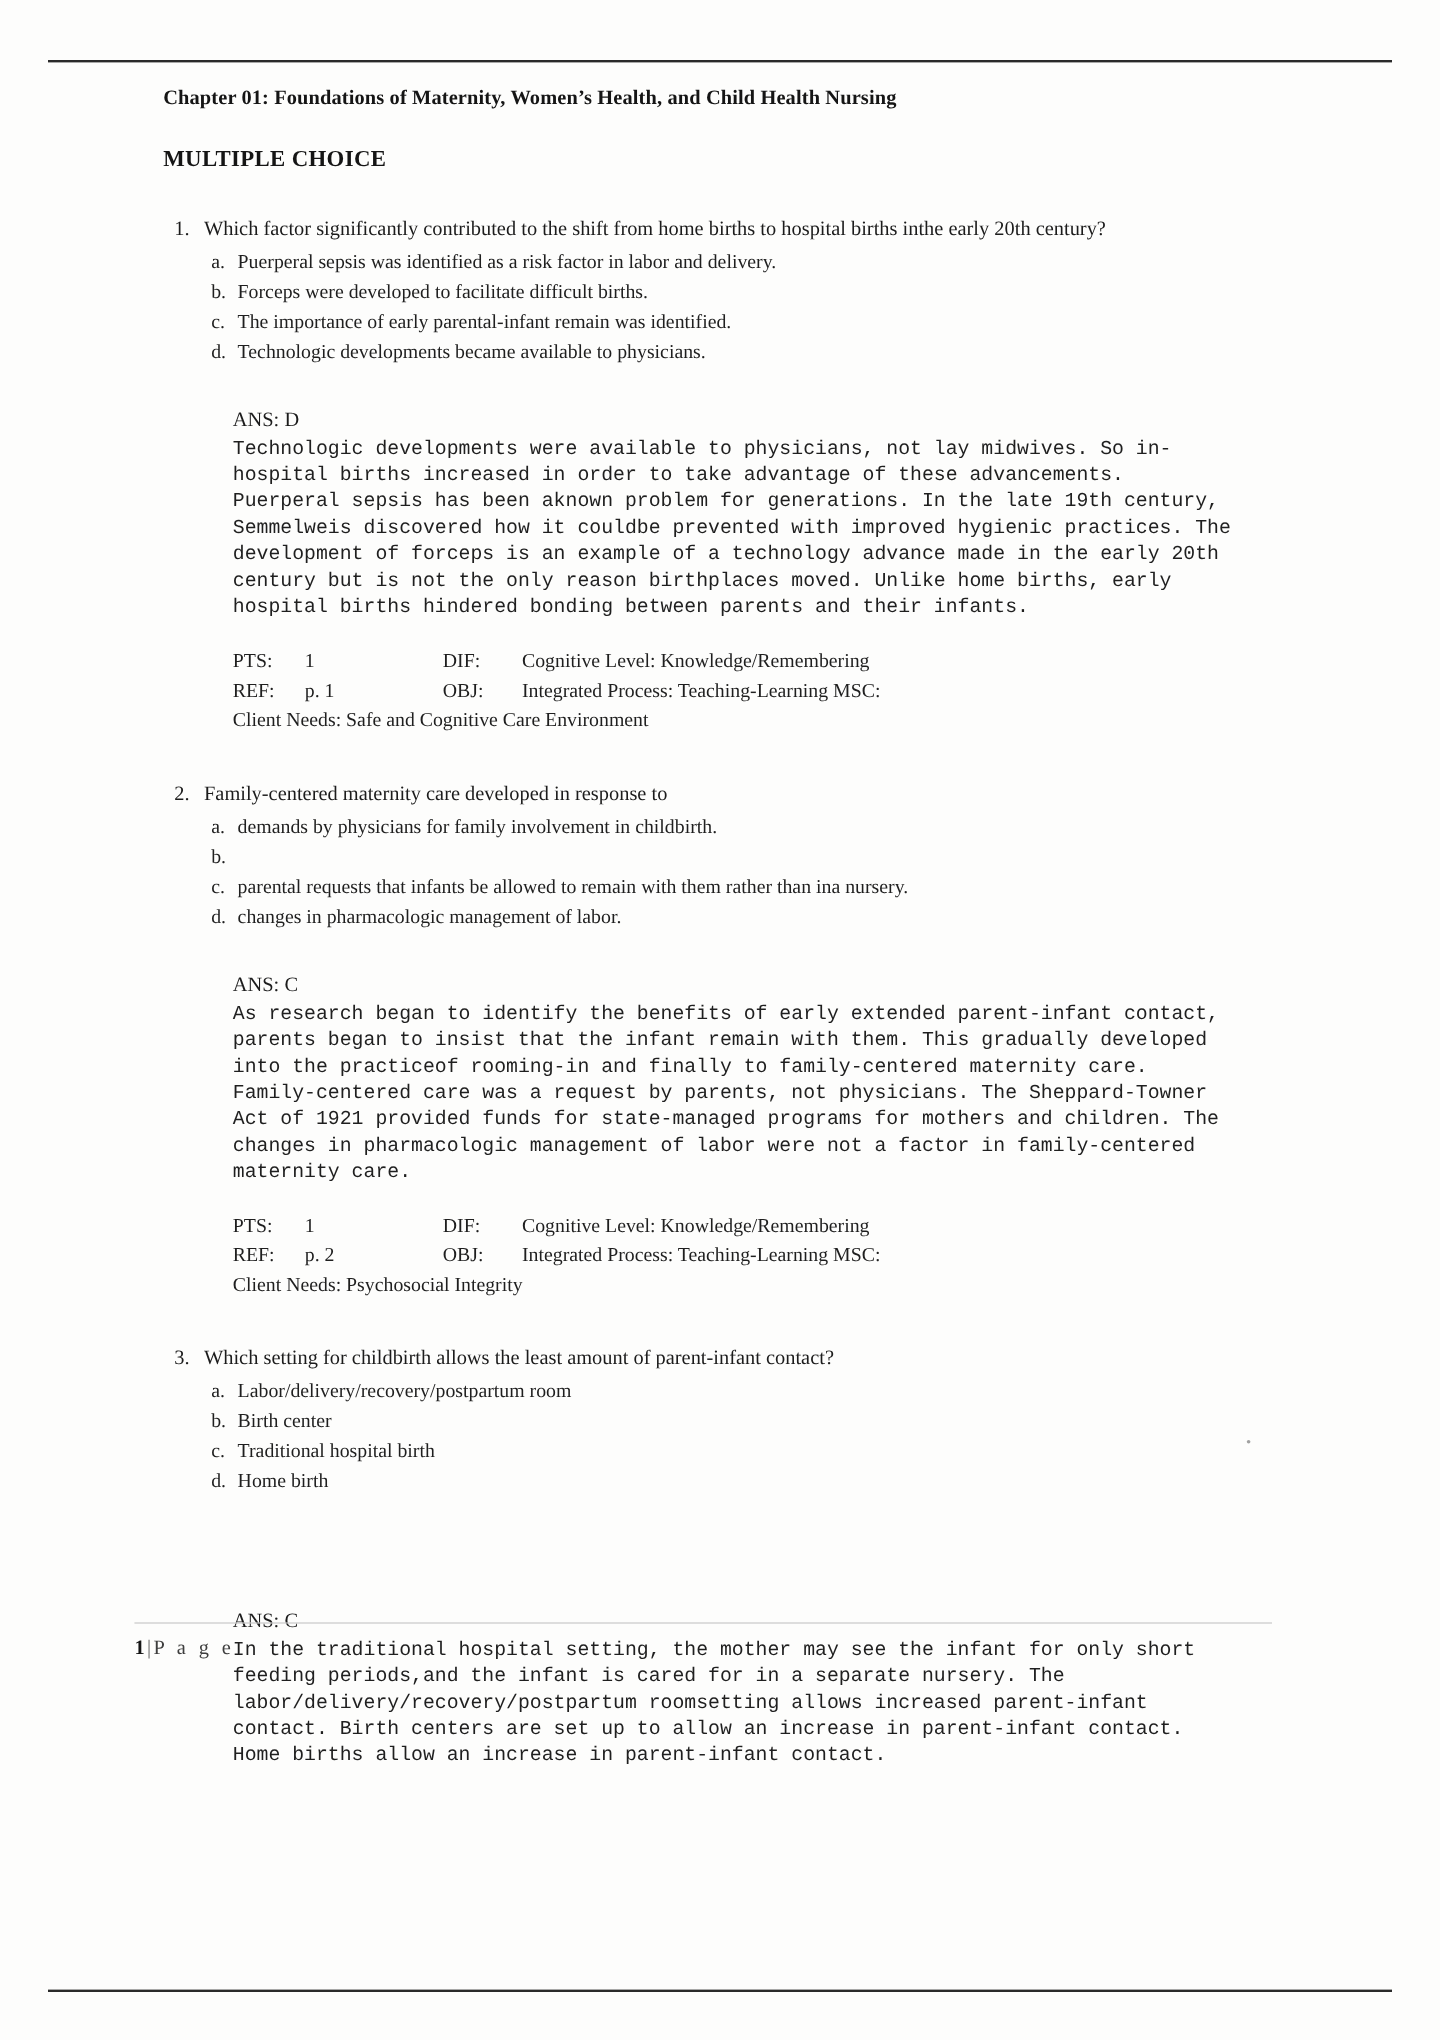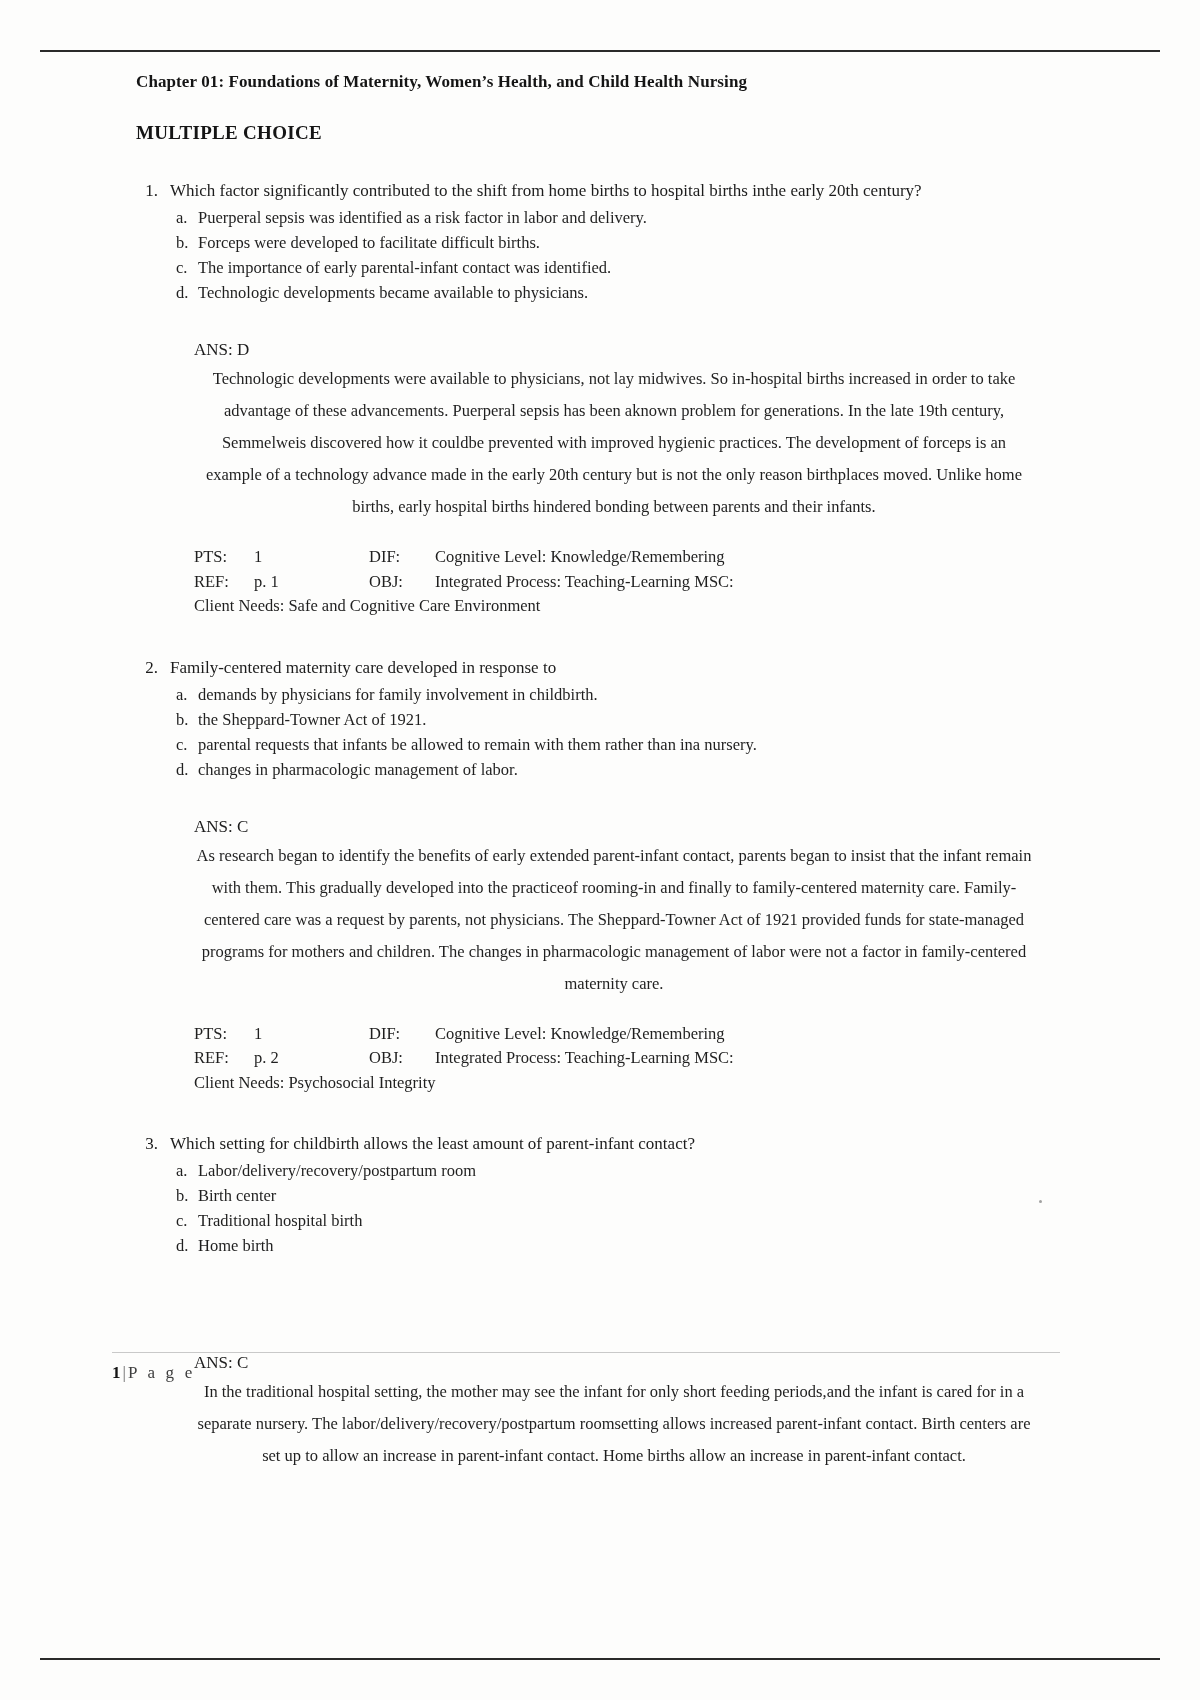--- a/index.html
+++ b/index.html
@@ -118,23 +118,24 @@
     max-width: 840px;
   }
   .ans-label {
     font-size: 17px;
     line-height: 25px;
     color: #1c1c1c;
     margin-bottom: 1px;
   }
   .rationale {
     font-size: 16.5px;
-    line-height: 32px;
+    line-height: 22px;
     color: #1f1f1f;
-    text-align: center;
+    text-align: left;
+    font-family: Liberation Mono, monospace;
   }
 
   .meta-block {
     margin-top: 22px;
     margin-left: 58px;
     font-size: 16.5px;
     line-height: 24.5px;
     color: #1f1f1f;
   }
   .meta-row {
@@ -225,21 +226,21 @@
         <li class="choice">
           <span class="choice-letter">a.</span>
           <span class="choice-text">Puerperal sepsis was identified as a risk factor in labor and delivery.</span>
         </li>
         <li class="choice">
           <span class="choice-letter">b.</span>
           <span class="choice-text">Forceps were developed to facilitate difficult births.</span>
         </li>
         <li class="choice">
           <span class="choice-letter">c.</span>
-          <span class="choice-text">The importance of early parental-infant contact was identified.</span>
+          <span class="choice-text">The importance of early parental-infant remain was identified.</span>
         </li>
         <li class="choice">
           <span class="choice-letter">d.</span>
           <span class="choice-text">Technologic developments became available to physicians.</span>
         </li>
       </ul>
       <div class="ans-block">
         <div class="ans-label">ANS: D</div>
         <div class="rationale">Technologic developments were available to physicians, not lay midwives. So in-hospital births increased in order to take advantage of these advancements. Puerperal sepsis has been aknown problem for generations. In the late 19th century, Semmelweis discovered how it couldbe prevented with improved hygienic practices. The development of forceps is an example of a technology advance made in the early 20th century but is not the only reason birthplaces moved. Unlike home births, early hospital births hindered bonding between parents and their infants.</div>
       </div>
@@ -267,21 +268,20 @@
         <div class="q-num">2.</div>
         <div class="q-stem">Family-centered maternity care developed in response to</div>
       </div>
       <ul class="choices">
         <li class="choice">
           <span class="choice-letter">a.</span>
           <span class="choice-text">demands by physicians for family involvement in childbirth.</span>
         </li>
         <li class="choice">
           <span class="choice-letter">b.</span>
-          <span class="choice-text">the Sheppard-Towner Act of 1921.</span>
         </li>
         <li class="choice">
           <span class="choice-letter">c.</span>
           <span class="choice-text">parental requests that infants be allowed to remain with them rather than ina nursery.</span>
         </li>
         <li class="choice">
           <span class="choice-letter">d.</span>
           <span class="choice-text">changes in pharmacologic management of labor.</span>
         </li>
       </ul>

